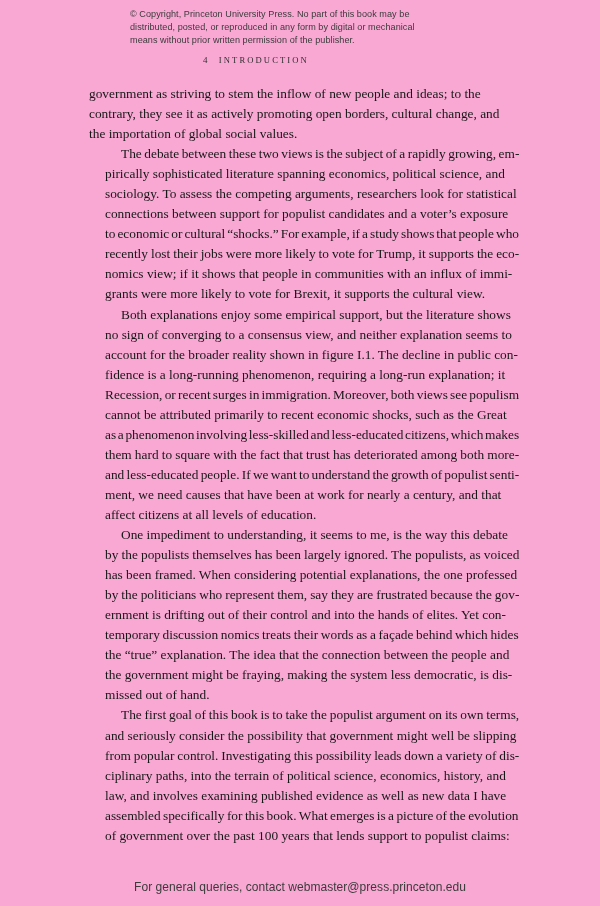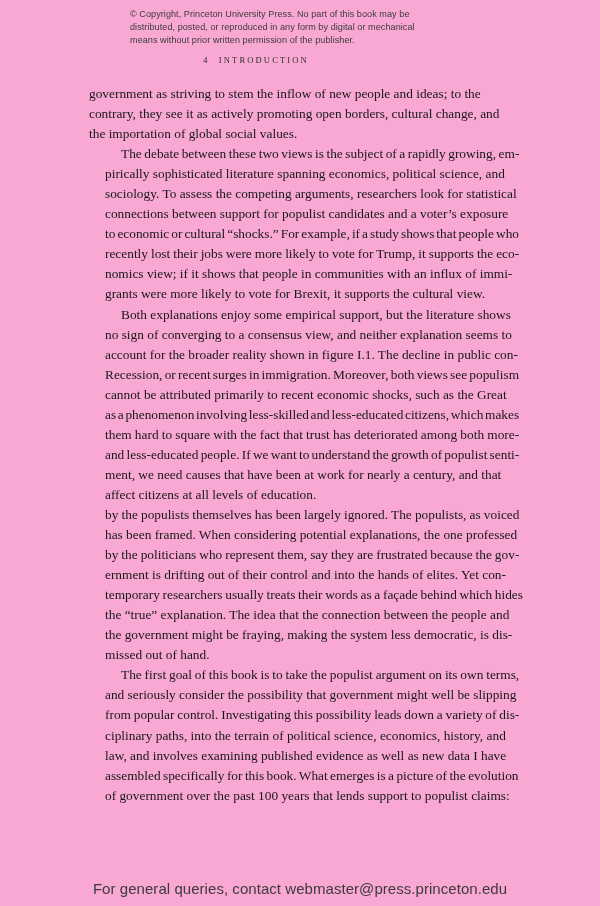--- a/index.html
+++ b/index.html
@@ -88,21 +88,21 @@
   .ln.indent { padding-left: 16px; }
 
   
   .footer-note {
     position: absolute;
     left: 0;
     top: 880px;
     width: 600px;
     text-align: center;
     font-family: "Liberation Sans", "DejaVu Sans", sans-serif;
-    font-size: 15px;
+    font-size: 12px;
     color: #3b3b3b;
     letter-spacing: 0.05px;
   }
 </style>
 </head>
 <body>
 
 <div class="page">
 
   <div class="copyright-block">
@@ -128,34 +128,36 @@
         <span class="ln">connections between support for populist candidates and a voter’s exposure</span>
         <span class="ln" style="word-spacing: -1.308px;">to economic or cultural “shocks.” For example, if a study shows that people who</span>
         <span class="ln" style="word-spacing: -0.357px;">recently lost their jobs were more likely to vote for Trump, it supports the eco-</span>
         <span class="ln">nomics view; if it shows that people in communities with an influx of immi-</span>
         <span class="ln">grants were more likely to vote for Brexit, it supports the cultural view.</span>
       </p>
       <p>
         <span class="ln indent">Both explanations enjoy some empirical support, but the literature shows</span>
         <span class="ln">no sign of converging to a consensus view, and neither explanation seems to</span>
         <span class="ln">account for the broader reality shown in figure I.1. The decline in public con-</span>
+        <span class="ln">fidence is a long-running phenomenon, requiring a long-run explanation; it</span>
         <span class="ln" style="word-spacing: -1.1px;">Recession, or recent surges in immigration. Moreover, both views see populism</span>
         <span class="ln">cannot be attributed primarily to recent economic shocks, such as the Great</span>
         <span class="ln" style="word-spacing: -1.667px;">as a phenomenon involving less-skilled and less-educated citizens, which makes</span>
         <span class="ln" style="word-spacing: -0.154px;">them hard to square with the fact that trust has deteriorated among both more-</span>
         <span class="ln" style="word-spacing: -1.083px;">and less-educated people. If we want to understand the growth of populist senti-</span>
         <span class="ln">ment, we need causes that have been at work for nearly a century, and that</span>
         <span class="ln">affect citizens at all levels of education.</span>
       </p>
       <p>
+        <span class="ln indent">One impediment to understanding, it seems to me, is the way this debate</span>
         <span class="ln" style="word-spacing: -0.182px;">by the populists themselves has been largely ignored. The populists, as voiced</span>
         <span class="ln">has been framed. When considering potential explanations, the one professed</span>
         <span class="ln" style="word-spacing: -0.333px; text-align: right;">by the politicians who represent them, say they are frustrated because the gov-</span>
         <span class="ln">ernment is drifting out of their control and into the hands of elites. Yet con-</span>
-        <span class="ln" style="word-spacing: -0.636px;">temporary researchers usually treats their words as a façade behind which hides</span>
+        <span class="ln" style="word-spacing: -0.636px;">temporary discussion nomics treats their words as a façade behind which hides</span>
         <span class="ln">the “true” explanation. The idea that the connection between the people and</span>
         <span class="ln">the government might be fraying, making the system less democratic, is dis-</span>
         <span class="ln">missed out of hand.</span>
       </p>
       <p>
         <span class="ln indent" style="word-spacing: -0.467px;">The first goal of this book is to take the populist argument on its own terms,</span>
         <span class="ln">and seriously consider the possibility that government might well be slipping</span>
         <span class="ln" style="word-spacing: -0.545px;">from popular control. Investigating this possibility leads down a variety of dis-</span>
         <span class="ln">ciplinary paths, into the terrain of political science, economics, history, and</span>
         <span class="ln">law, and involves examining published evidence as well as new data I have</span>

